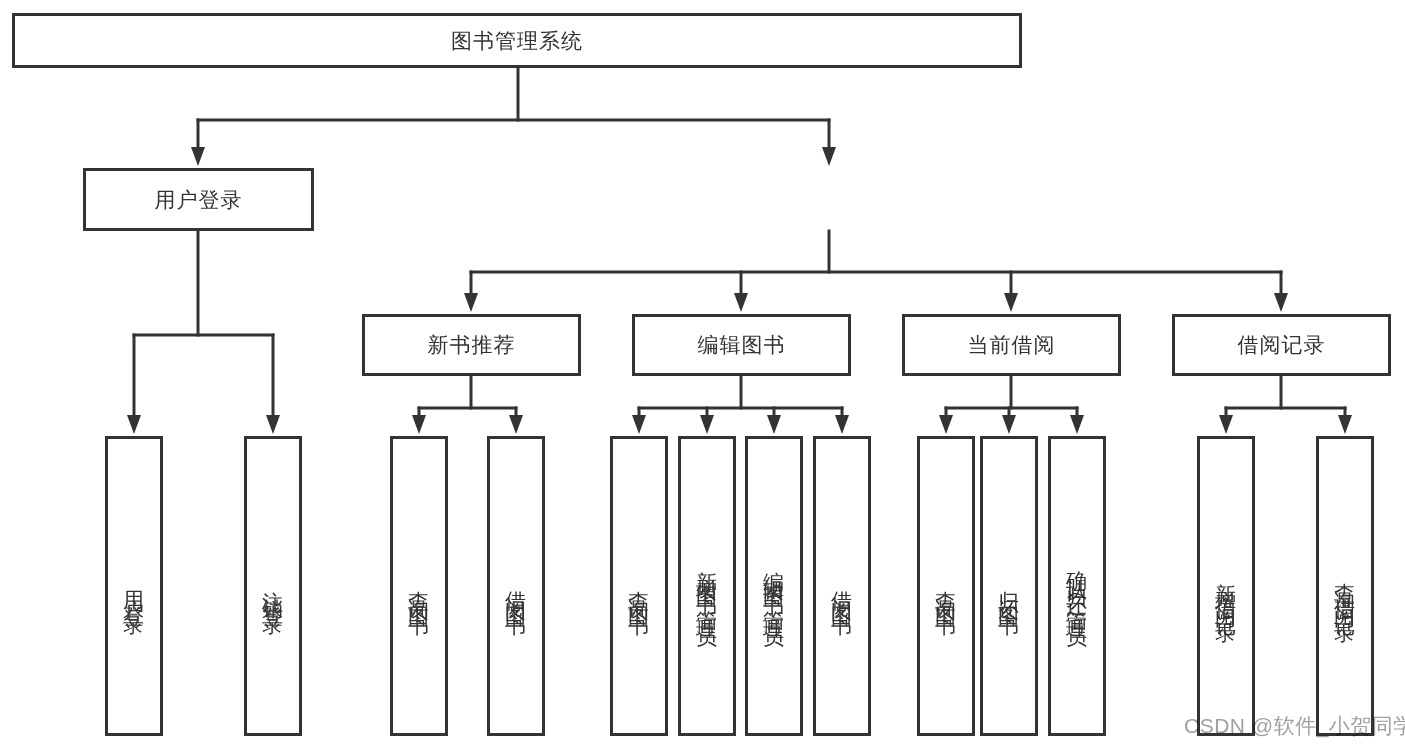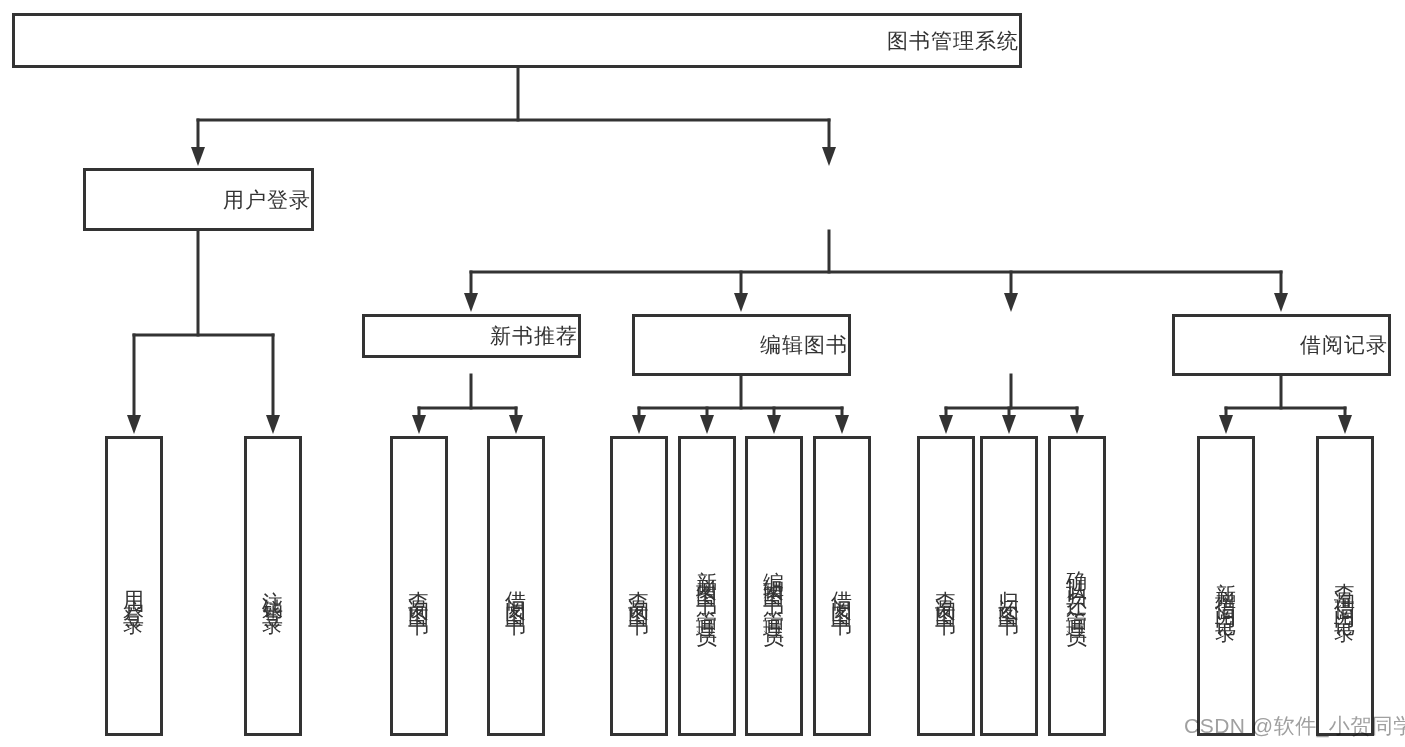--- a/index.html
+++ b/index.html
@@ -28,21 +28,21 @@
   svg .ar {
     fill: var(--line, #333333);
     stroke: none;
   }
   .box {
     position: absolute;
     border: 3px solid var(--box-border, #333333);
     background: #ffffff;
     display: flex;
     align-items: center;
-    justify-content: flex-end;
+    justify-content: center;
   }
   .lbl {
     color: var(--text, #333333);
     font-size: 21px;
     letter-spacing: 1px;
     white-space: nowrap;
   }
   .leaf {
     position: absolute;
     top: 436px;
@@ -155,26 +155,29 @@
   </svg>
 
   <div class="box" style="left:12px;top:13px;width:1010px;height:55px">
     <span class="lbl">图书管理系统</span>
   </div>
 
   <div class="box" style="left:83px;top:168px;width:231px;height:63px">
     <span class="lbl">用户登录</span>
   </div>
 
-  <div class="box" style="left:362px;top:314px;width:219px;height:44px">
+  <div class="box" style="left:362px;top:314px;width:219px;height:62px">
     <span class="lbl">新书推荐</span>
   </div>
   <div class="box" style="left:632px;top:314px;width:219px;height:62px">
     <span class="lbl">编辑图书</span>
   </div>
+  <div class="box" style="left:902px;top:314px;width:219px;height:62px">
+    <span class="lbl">当前借阅</span>
+  </div>
   <div class="box" style="left:1172px;top:314px;width:219px;height:62px">
     <span class="lbl">借阅记录</span>
   </div>
 
   <div class="leaf" style="left:105px">
     <span class="lbl">用户登录</span>
   </div>
   <div class="leaf" style="left:244px">
     <span class="lbl">注销登录</span>
   </div>

